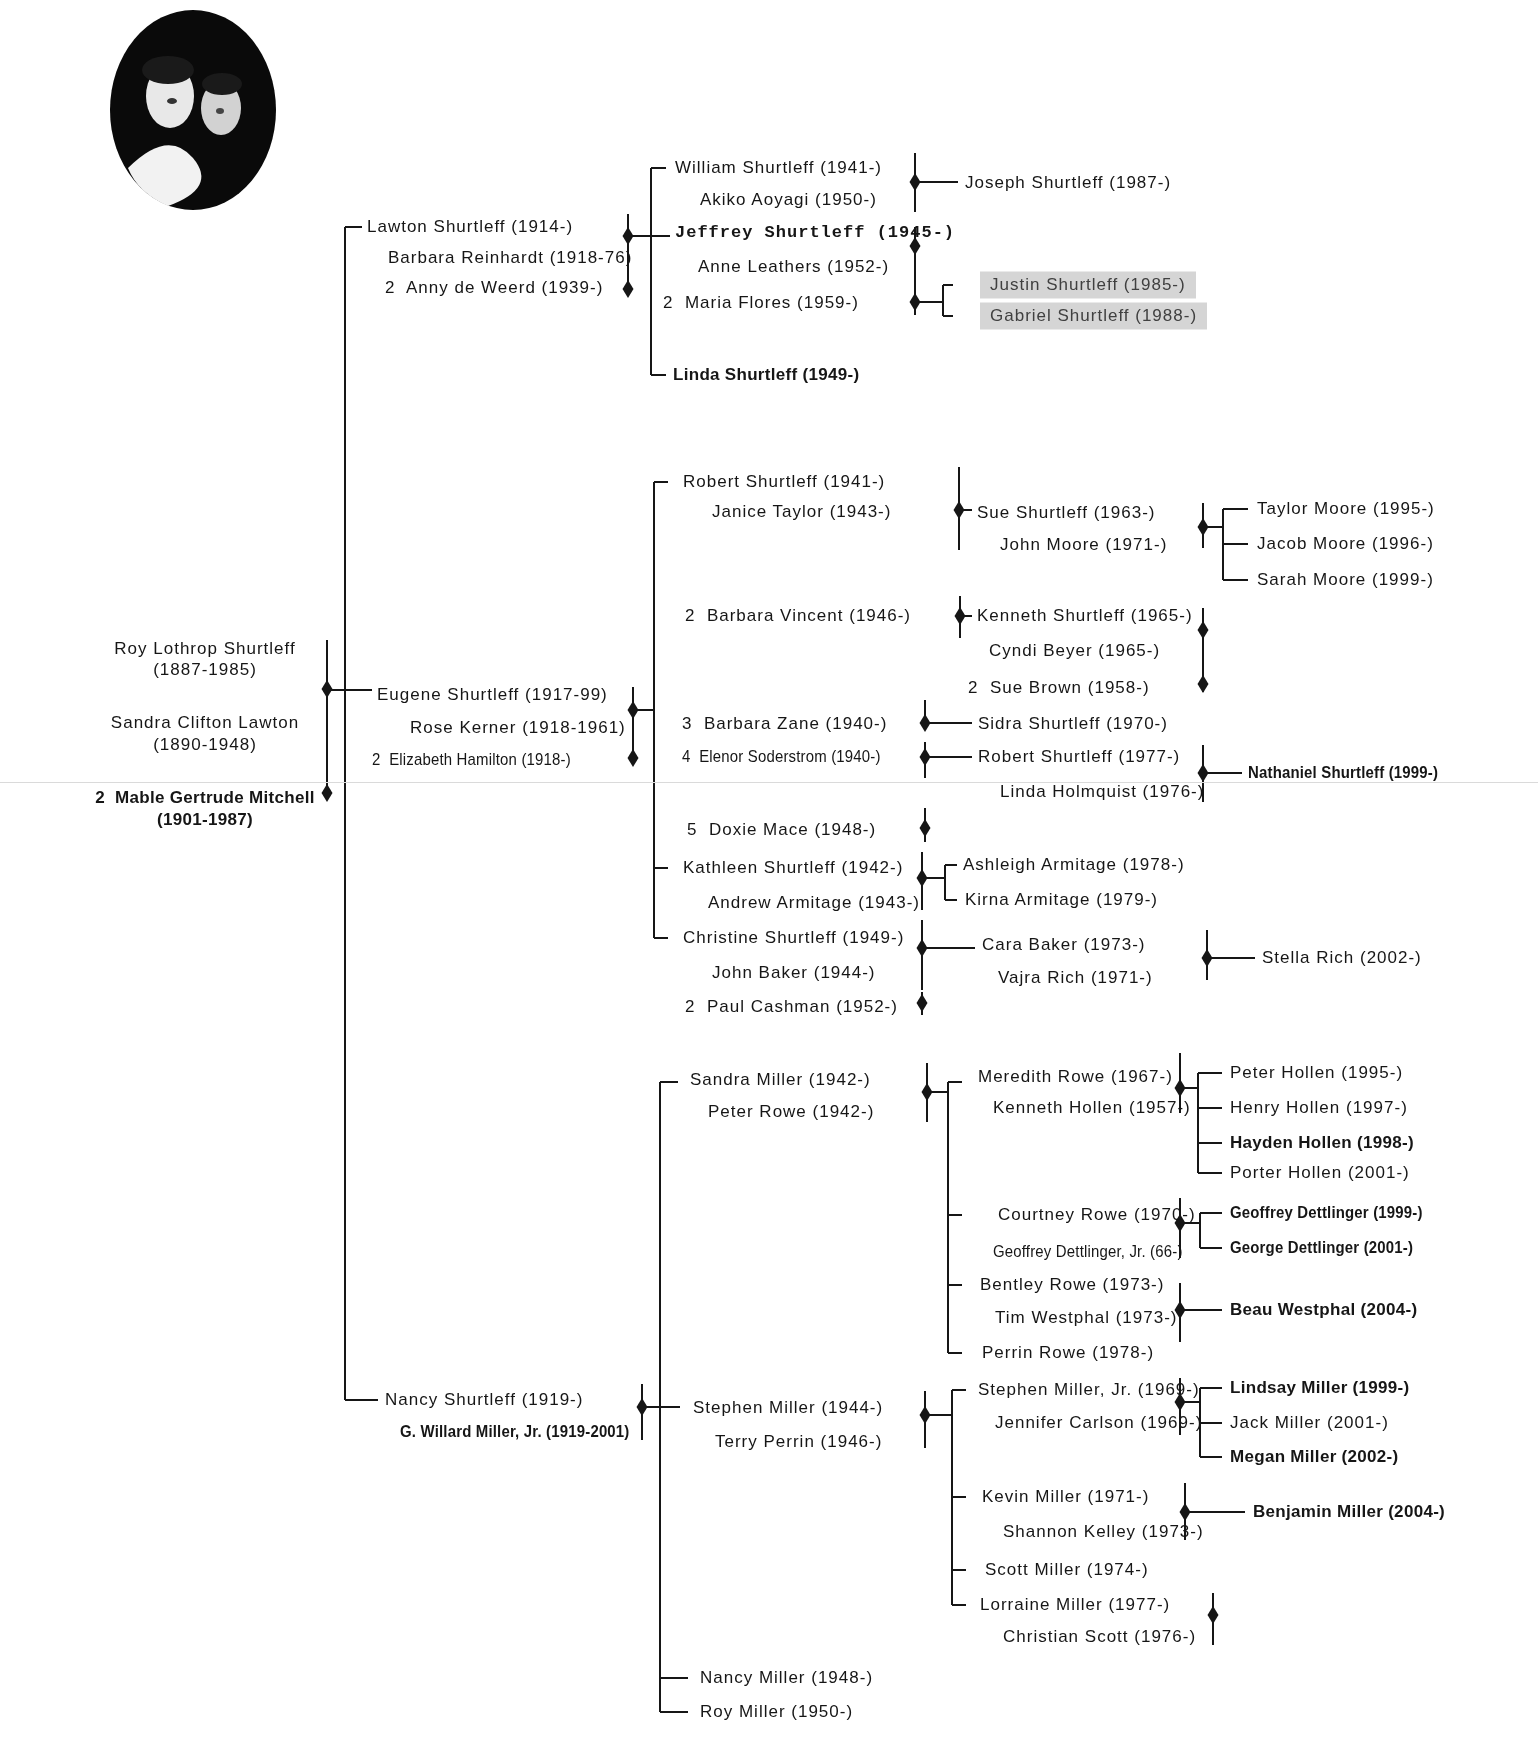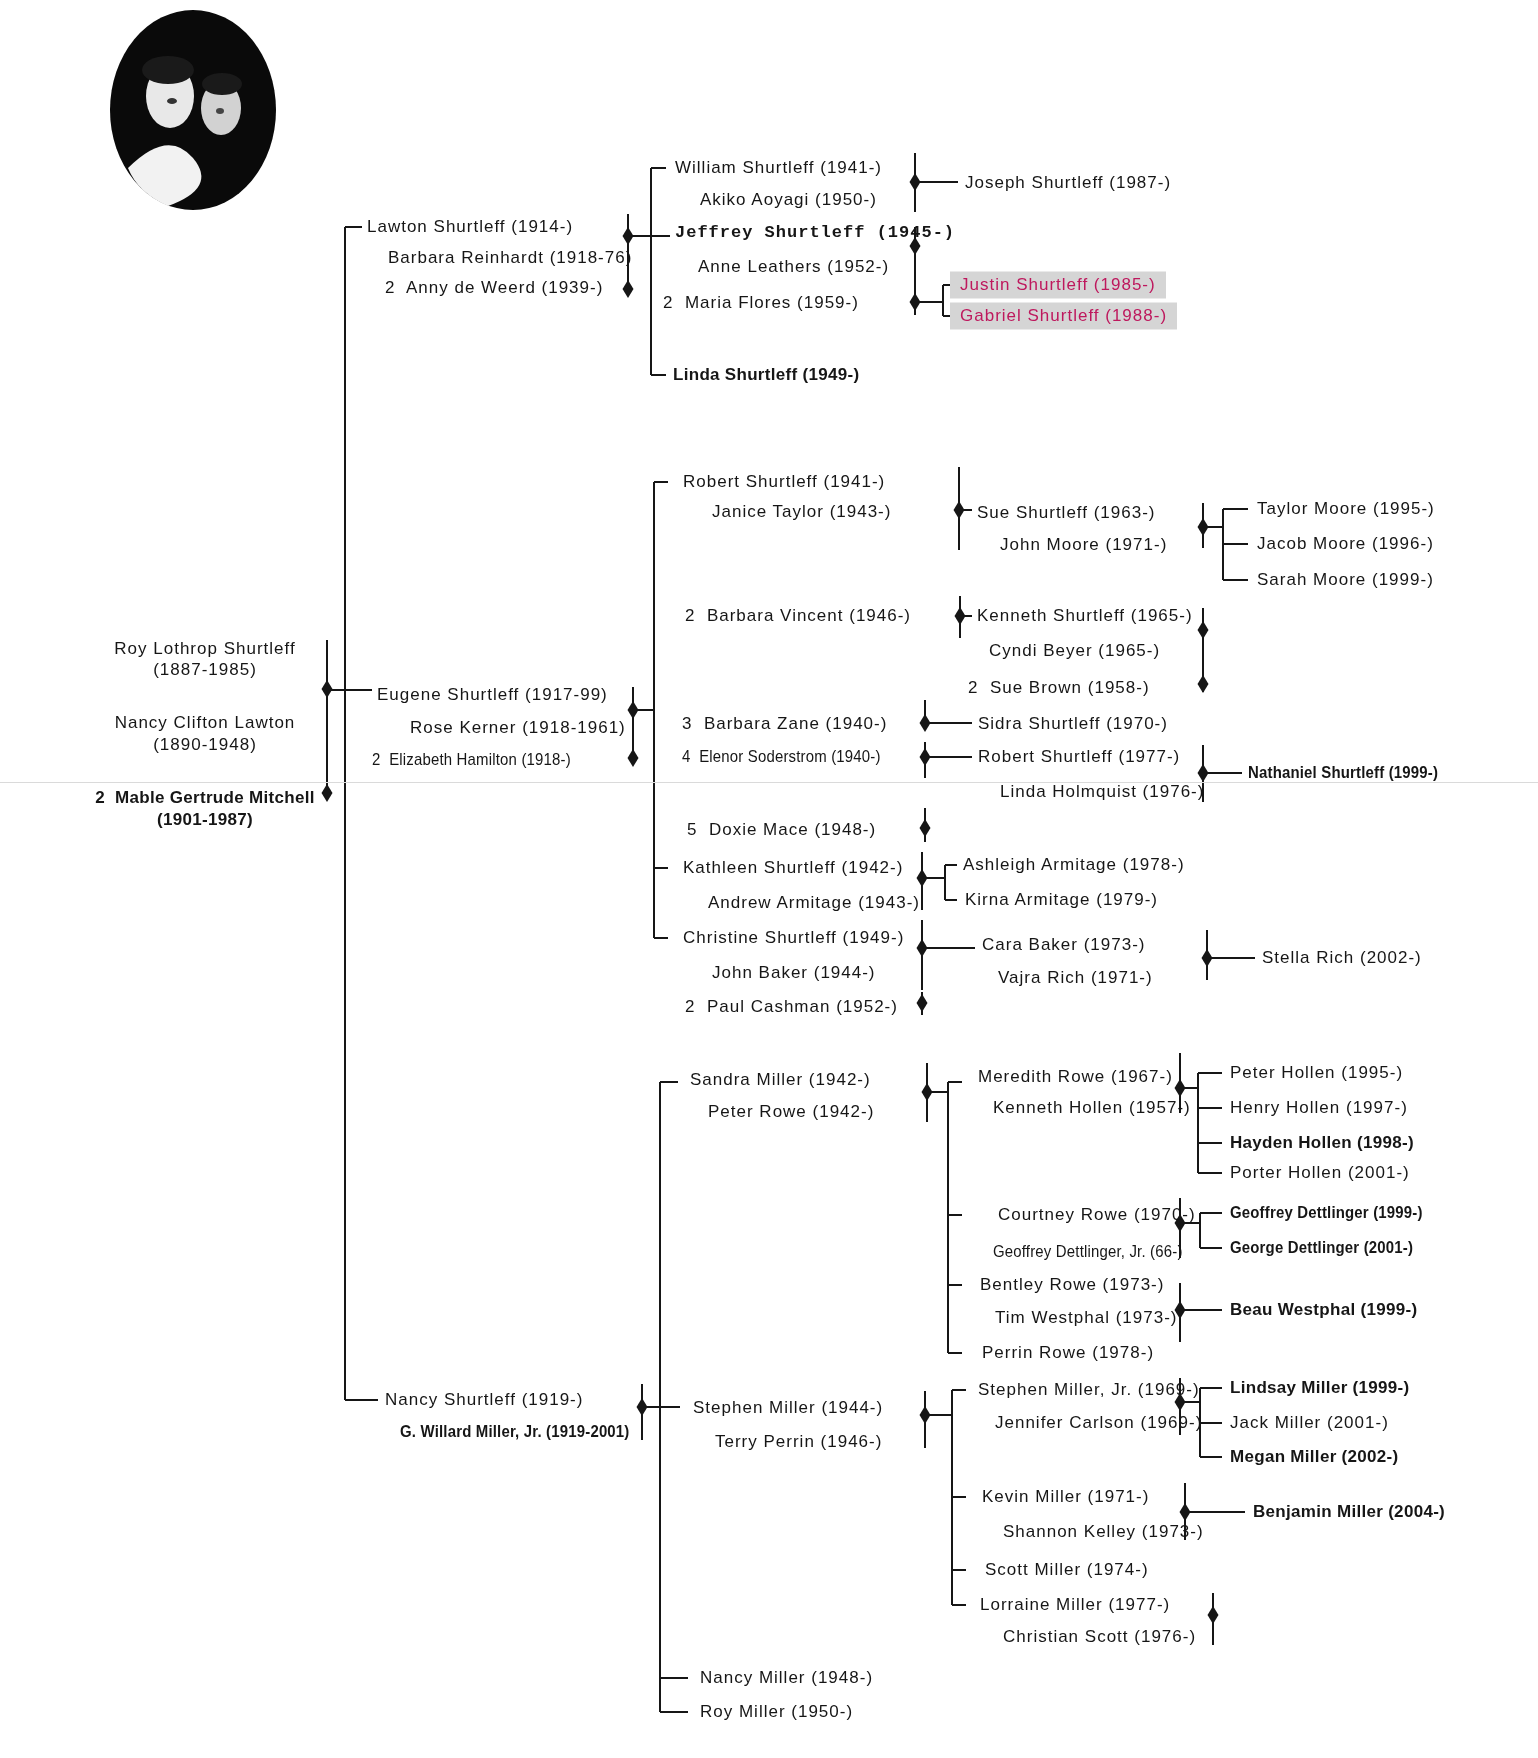--- a/index.html
+++ b/index.html
@@ -6,21 +6,21 @@
   #page{position:relative;width:1538px;height:1758px;background:#ffffff;overflow:hidden;
         font-family:"Liberation Sans",sans-serif;color:#161616;}
   .lbl{position:absolute;transform:translateY(-50%);font-size:17px;letter-spacing:1px;
        white-space:pre;line-height:20px;}
   .ctr{position:absolute;transform:translate(-50%,-50%);font-size:17px;letter-spacing:1px;
        white-space:pre;text-align:center;line-height:20px;}
   .b{font-weight:700;}
   .sb{font-weight:700;letter-spacing:0.3px;}
   .cond{transform:translateY(-50%) scaleX(0.88);transform-origin:left center;letter-spacing:0.2px;}
   .cond.b,.cond.sb{font-weight:700;}
-  .hl{background:#d5d5d5;color:#be185d;padding:3px 10px 4px 10px;letter-spacing:1px;}
+  .hl{background:#d5d5d5;color:#404040;padding:3px 10px 4px 10px;letter-spacing:1px;margin-left:30px;}
   #title{position:absolute;left:705px;top:21px;transform:translate(-50%,-50%);
          font-variant:small-caps;font-weight:600;font-size:28px;letter-spacing:7px;
          white-space:nowrap;color:#101010;}
   #connectors{position:absolute;left:0;top:0;}
   #scanline{position:absolute;left:0;top:782px;width:1538px;height:1px;background:#dadada;}
   #photo{position:absolute;left:108px;top:8px;}
 </style>
 </head>
 <body>
 
@@ -110,21 +110,21 @@
         <path d="M 1180 1393 L 1185.5 1402 L 1180 1411 L 1174.5 1402 Z" fill="#161616"></path>
         <path d="M 1185 1503 L 1190.5 1512 L 1185 1521 L 1179.5 1512 Z" fill="#161616"></path>
         <path d="M 1213 1606 L 1218.5 1615 L 1213 1624 L 1207.5 1615 Z" fill="#161616"></path>
       </g>
   </svg>
 
   <div id="scanline"></div>
 
   <div class="ctr" style="left:205px;top:649px;">Roy Lothrop Shurtleff</div>
   <div class="ctr" style="left:205px;top:670px;">(1887-1985)</div>
-  <div class="ctr" style="left:205px;top:723px;">Nancy Clifton Lawton</div>
+  <div class="ctr" style="left:205px;top:723px;">Sandra Clifton Lawton</div>
   <div class="ctr" style="left:205px;top:745px;">(1890-1948)</div>
   <div class="ctr sb" style="left:205px;top:798px;">2  Mable Gertrude Mitchell</div>
   <div class="ctr sb" style="left:205px;top:820px;">(1901-1987)</div>
 
   <div class="lbl" style="left:367px;top:227px;">Lawton Shurtleff (1914-)</div>
   <div class="lbl" style="left:388px;top:258px;">Barbara Reinhardt (1918-76)</div>
   <div class="lbl" style="left:385px;top:288px;">2  Anny de Weerd (1939-)</div>
   <div class="lbl" style="left:675px;top:168px;">William Shurtleff (1941-)</div>
   <div class="lbl" style="left:700px;top:200px;">Akiko Aoyagi (1950-)</div>
   <div class="lbl b" style="left:675px;top:233px;font-family:Liberation Mono, monospace;">Jeffrey Shurtleff (1945-)</div>
@@ -176,21 +176,21 @@
   <div class="lbl" style="left:1230px;top:1073px;">Peter Hollen (1995-)</div>
   <div class="lbl" style="left:1230px;top:1108px;">Henry Hollen (1997-)</div>
   <div class="lbl sb" style="left:1230px;top:1143px;">Hayden Hollen (1998-)</div>
   <div class="lbl" style="left:1230px;top:1173px;">Porter Hollen (2001-)</div>
   <div class="lbl" style="left:978px;top:1215px;margin-left:20px;">Courtney Rowe (1970-)</div>
   <div class="lbl cond" style="left:993px;top:1252px;">Geoffrey Dettlinger, Jr. (66-)</div>
   <div class="lbl cond sb" style="left:1230px;top:1213px;">Geoffrey Dettlinger (1999-)</div>
   <div class="lbl cond sb" style="left:1230px;top:1248px;">George Dettlinger (2001-)</div>
   <div class="lbl" style="left:980px;top:1285px;">Bentley Rowe (1973-)</div>
   <div class="lbl" style="left:995px;top:1318px;">Tim Westphal (1973-)</div>
-  <div class="lbl sb" style="left:1230px;top:1310px;">Beau Westphal (1999-)</div>
+  <div class="lbl sb" style="left:1230px;top:1310px;">Beau Westphal (2004-)</div>
   <div class="lbl" style="left:982px;top:1353px;">Perrin Rowe (1978-)</div>
   <div class="lbl" style="left:693px;top:1408px;">Stephen Miller (1944-)</div>
   <div class="lbl" style="left:715px;top:1442px;">Terry Perrin (1946-)</div>
   <div class="lbl" style="left:978px;top:1390px;">Stephen Miller, Jr. (1969-)</div>
   <div class="lbl" style="left:995px;top:1423px;">Jennifer Carlson (1969-)</div>
   <div class="lbl sb" style="left:1230px;top:1388px;">Lindsay Miller (1999-)</div>
   <div class="lbl" style="left:1230px;top:1423px;">Jack Miller (2001-)</div>
   <div class="lbl sb" style="left:1230px;top:1457px;">Megan Miller (2002-)</div>
   <div class="lbl" style="left:982px;top:1497px;">Kevin Miller (1971-)</div>
   <div class="lbl" style="left:1003px;top:1532px;">Shannon Kelley (1973-)</div>

